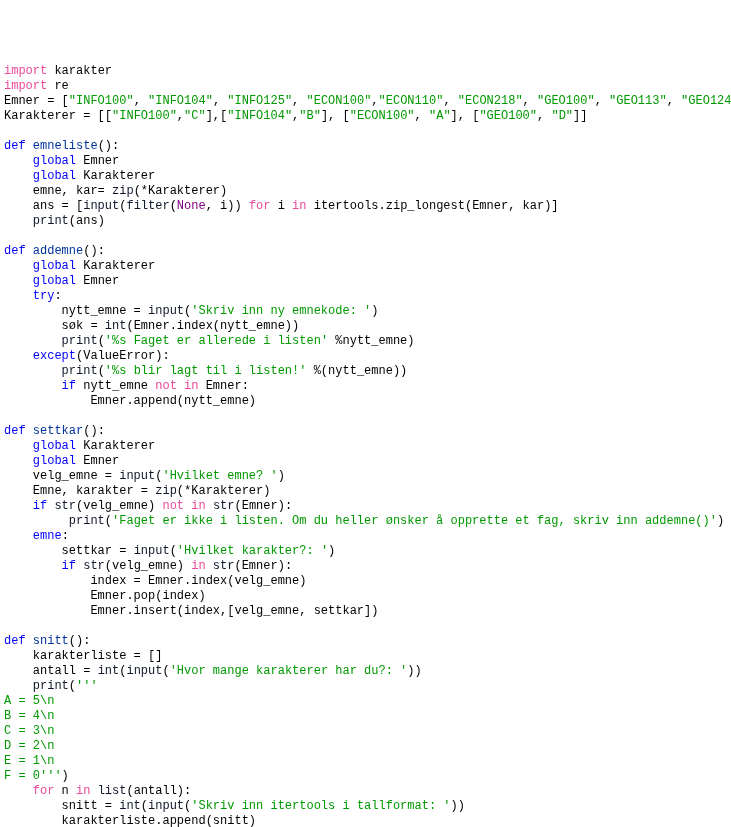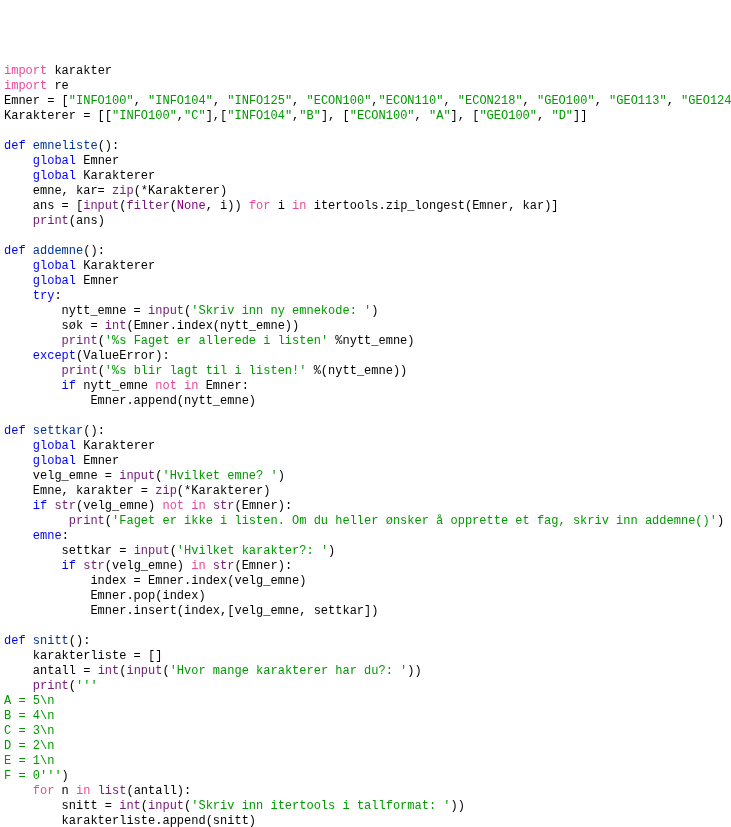--- a/index.html
+++ b/index.html
@@ -11,21 +11,21 @@
     line-height: 1.25;
     white-space: pre;
     color: #000000;
     width: 731px;
     overflow-x: hidden;
   }
   .kw-import { color: #ec4899; }       
   .kw-def    { color: #0000ff; }       
   .str       { color: #009900; }       
   .name-def  { color: #003399; }       
-  .builtin   { color: #701a75; }       
+  .builtin   { color: #0f172a; }       
   .const     { color: #800080; }       
 </style>
 </head>
 <body>
 
 
 
 <div><span class="kw-import">import</span> <span>karakter</span>
 <span class="kw-import">import</span> <span>re</span>
 Emner = [<span class="str">"<span>INFO100</span>"</span>, <span class="str">"<span>INFO104</span>"</span>, <span class="str">"<span>INFO125</span>"</span>, <span class="str">"<span>ECON100</span>"</span>,<span class="str">"<span>ECON110</span>"</span>, <span class="str">"<span>ECON218</span>"</span>, <span class="str">"<span>GEO100</span>"</span>, <span class="str">"<span>GEO113</span>"</span>, <span class="str">"<span>GEO124</span>"</span>]

